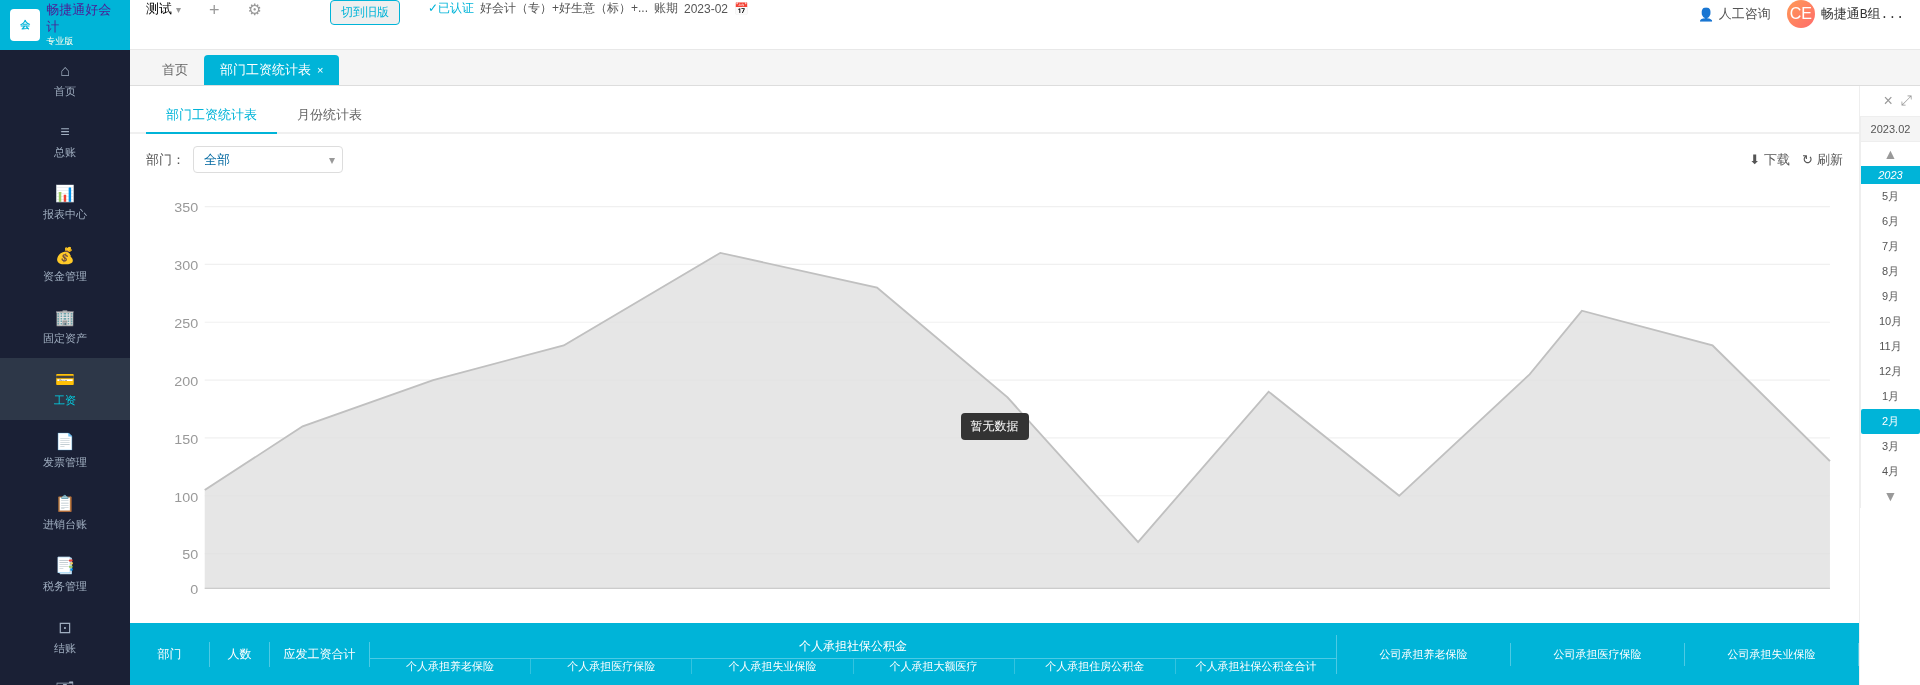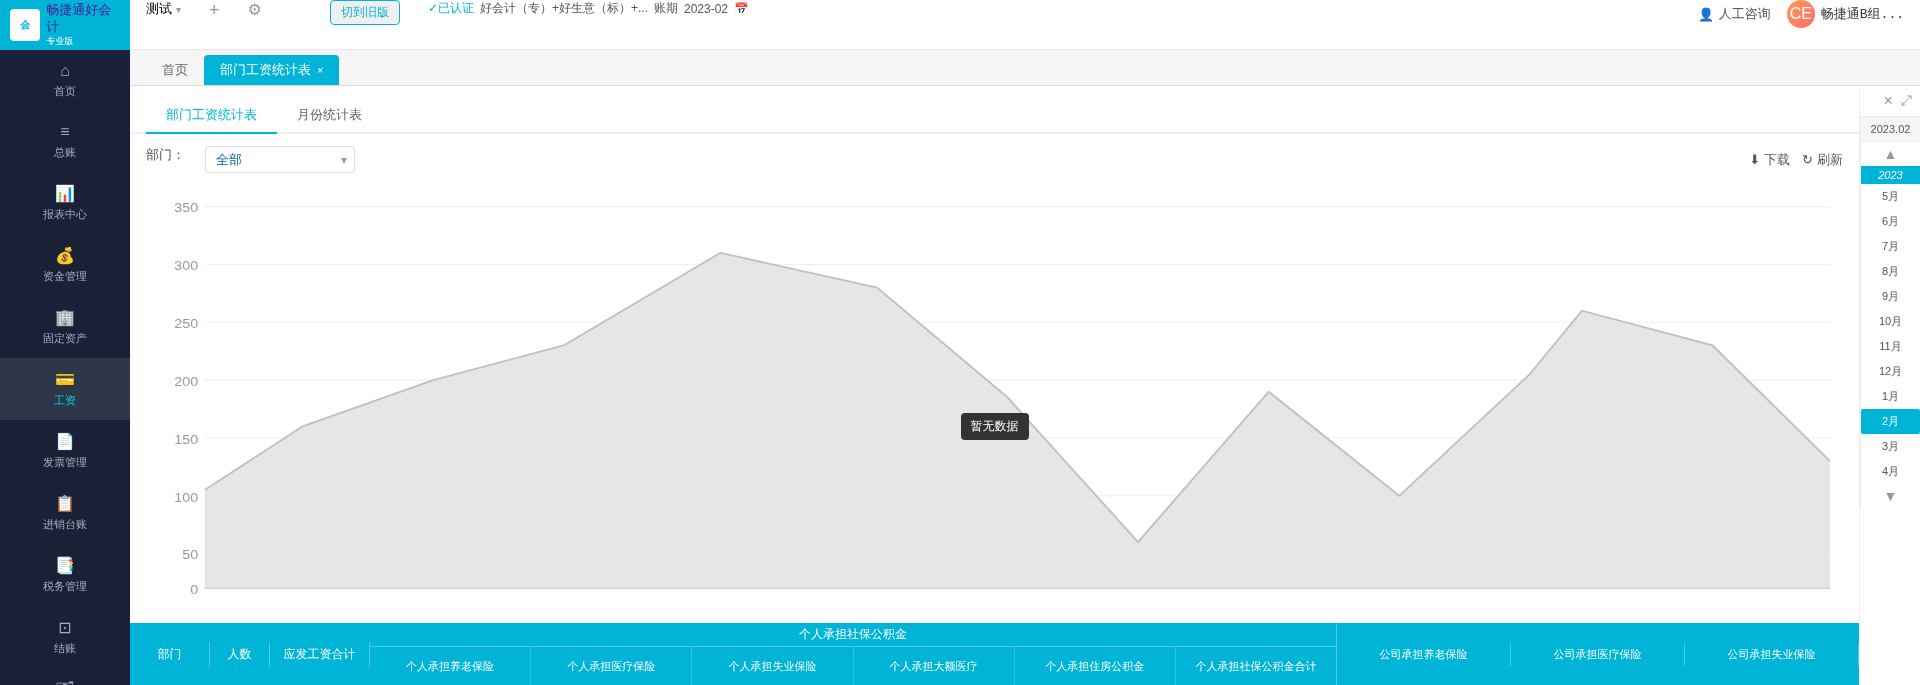--- a/index.html
+++ b/index.html
@@ -174,21 +174,21 @@
     }
 
     
     .toolbar-row {
       display: flex;
       align-items: center;
       justify-content: space-between;
       padding: 12px 16px;
       flex-shrink: 0;
     }
-    .toolbar-left { display: flex; align-items: flex-start; gap: 20px; }
+    .toolbar-left { display: flex; align-items: center; gap: 8px; }
     .toolbar-label { font-size: 13px; color: #555; }
     .toolbar-select {
       border: 1px solid #ddd;
       border-radius: 4px;
       padding: 5px 28px 5px 10px;
       font-size: 13px;
       color: #0369a1;
       background: white;
       appearance: none;
       cursor: pointer;
@@ -239,21 +239,21 @@
       flex-direction: column;
       align-items: center;
       justify-content: center;
     }
     .table-col-sub-item {
       flex: 1;
       text-align: center;
       color: white;
       font-size: 11px;
       border-right: 1px solid rgba(255,255,255,0.2);
-      padding: 12px 2px;
+      padding: 0 2px;
     }
     .table-col-sub-item:last-child { border-right: none; }
 
     
     .right-panel {
       width: 60px;
       background: white;
       border-left: 1px solid #eee;
       display: flex;
       flex-direction: column;

